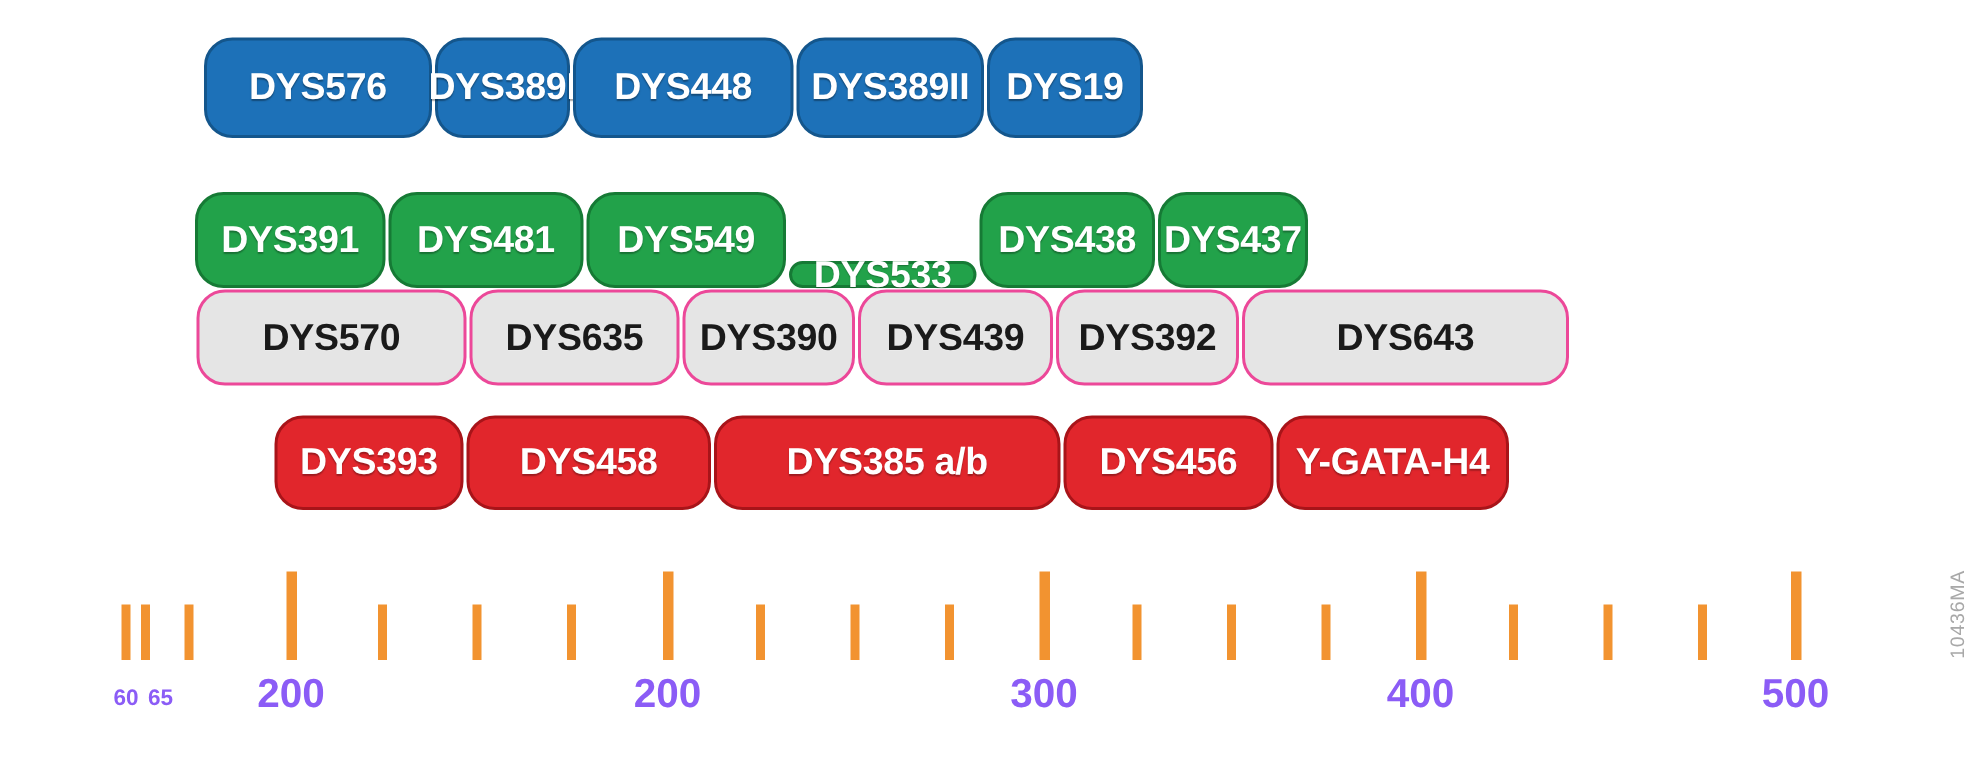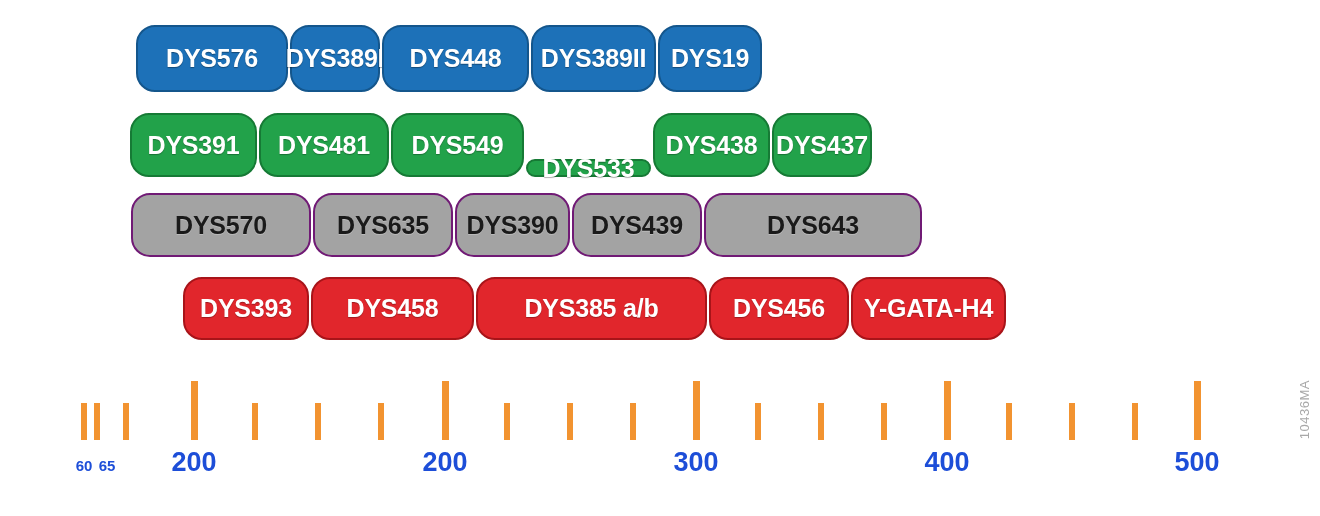--- a/index.html
+++ b/index.html
@@ -46,23 +46,23 @@
   }
   
   .row-green .cell {
     background: #22a24a;
     color: #ffffff;
     border: 2px solid #167a35;
     text-shadow: 0 1px 1px rgba(0,0,0,0.30);
   }
   
   .row-yellow .cell {
-    background: #a3a3a3;
+    background: #e5e5e5;
     color: #1a1a1a;
-    border: 2px solid #701a75;
+    border: 2px solid #ec4899;
     text-shadow: 0 1px 0 rgba(255,255,255,0.25);
   }
   
   .row-red .cell {
     background: #e1262c;
     color: #ffffff;
     border: 2px solid #a81419;
     text-shadow: 0 1px 1px rgba(0,0,0,0.30);
   }
 
@@ -77,21 +77,21 @@
   }
   .tick {
     position: absolute;
     background: #f29330;
   }
   .tick.major { width: 7px; }
   .tick.minor { width: 6px; }
 
   .axis-label {
     position: absolute;
-    color: #1d4ed8;
+    color: #8b5cf6;
     font-weight: bold;
     transform: translateX(-50%);
     white-space: nowrap;
     text-align: center;
   }
   .axis-label.major { font-size: 27px; }
   .axis-label.minor { font-size: 15px; }
 
   #watermark {
     position: absolute;
@@ -120,21 +120,21 @@
         <div class="cell" style="width: 147px;">
           <span>DYS448</span>
         </div>
         <div class="cell" style="width: 125px;">
           <span>DYS389II</span>
         </div>
         <div class="cell" style="width: 104px;">
           <span>DYS19</span>
         </div>
       </div>
-      <div class="row row-green" style="left: 130px; top: 113px; height: 64px;">
+      <div class="row row-green" style="left: 130px; top: 128px; height: 64px;">
         <div class="cell" style="width: 127px;">
           <span>DYS391</span>
         </div>
         <div class="cell" style="width: 130px;">
           <span>DYS481</span>
         </div>
         <div class="cell" style="width: 133px;">
           <span>DYS549</span>
         </div>
         <div class="cell" style="width: 125px; margin-top: 46px;">
@@ -152,20 +152,23 @@
           <span>DYS570</span>
         </div>
         <div class="cell" style="width: 140px;">
           <span>DYS635</span>
         </div>
         <div class="cell" style="width: 115px;">
           <span>DYS390</span>
         </div>
         <div class="cell" style="width: 130px; text-align: right;">
           <span>DYS439</span>
+        </div>
+        <div class="cell" style="width: 122px;">
+          <span>DYS392</span>
         </div>
         <div class="cell" style="width: 218px;">
           <span>DYS643</span>
         </div>
       </div>
       <div class="row row-red" style="left: 183px; top: 277px; height: 63px;">
         <div class="cell" style="width: 126px;">
           <span>DYS393</span>
         </div>
         <div class="cell" style="width: 163px;">

